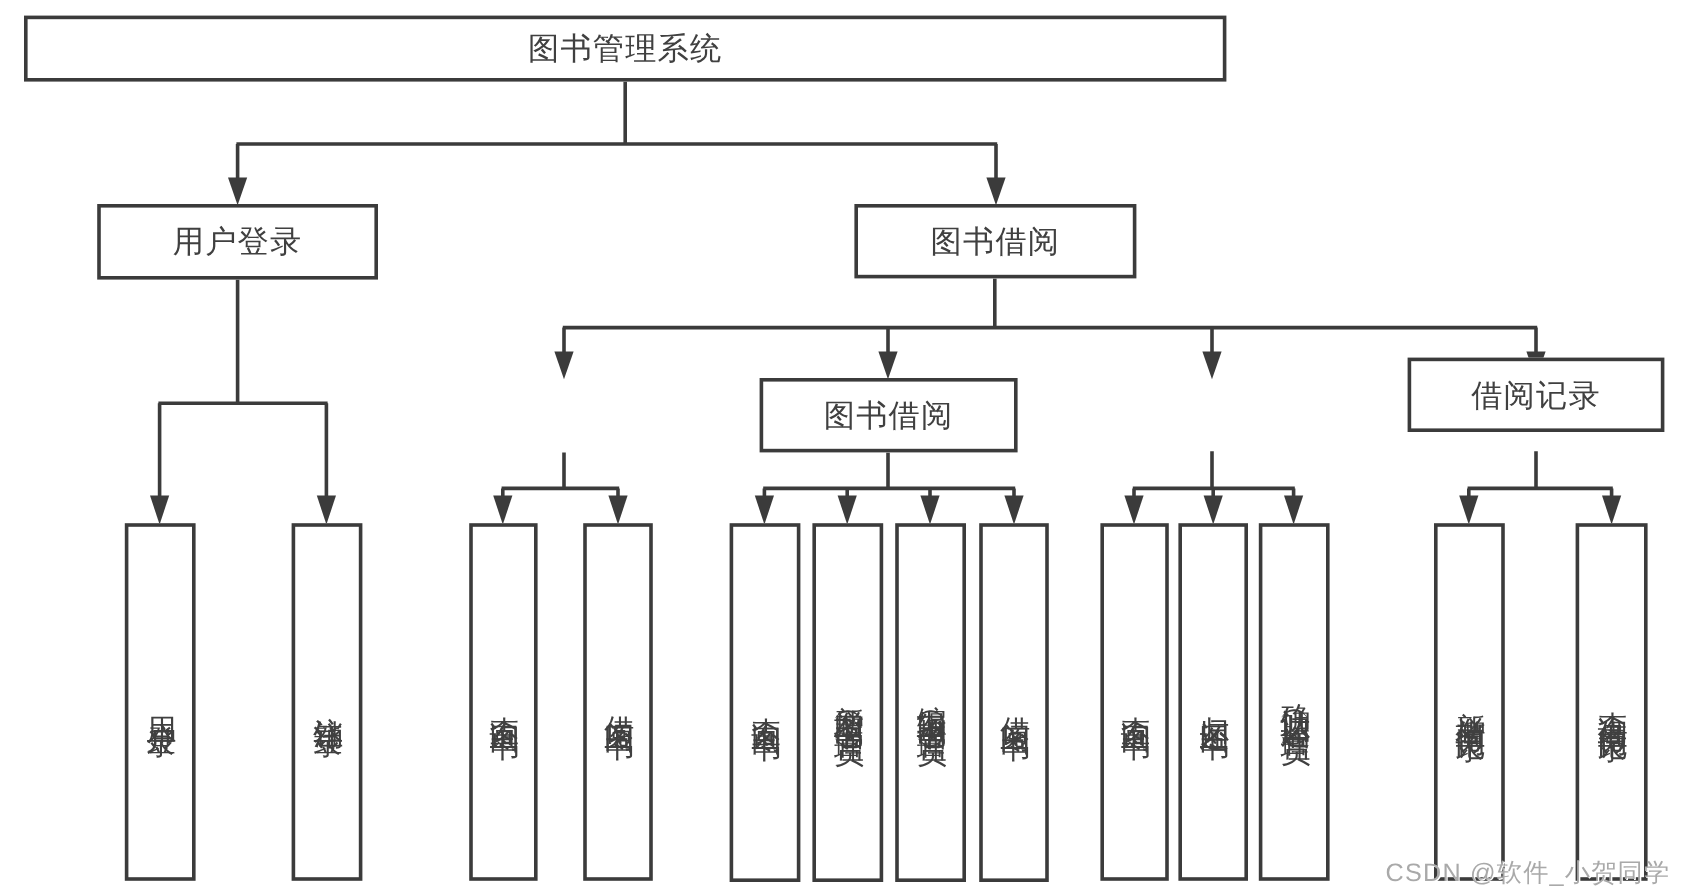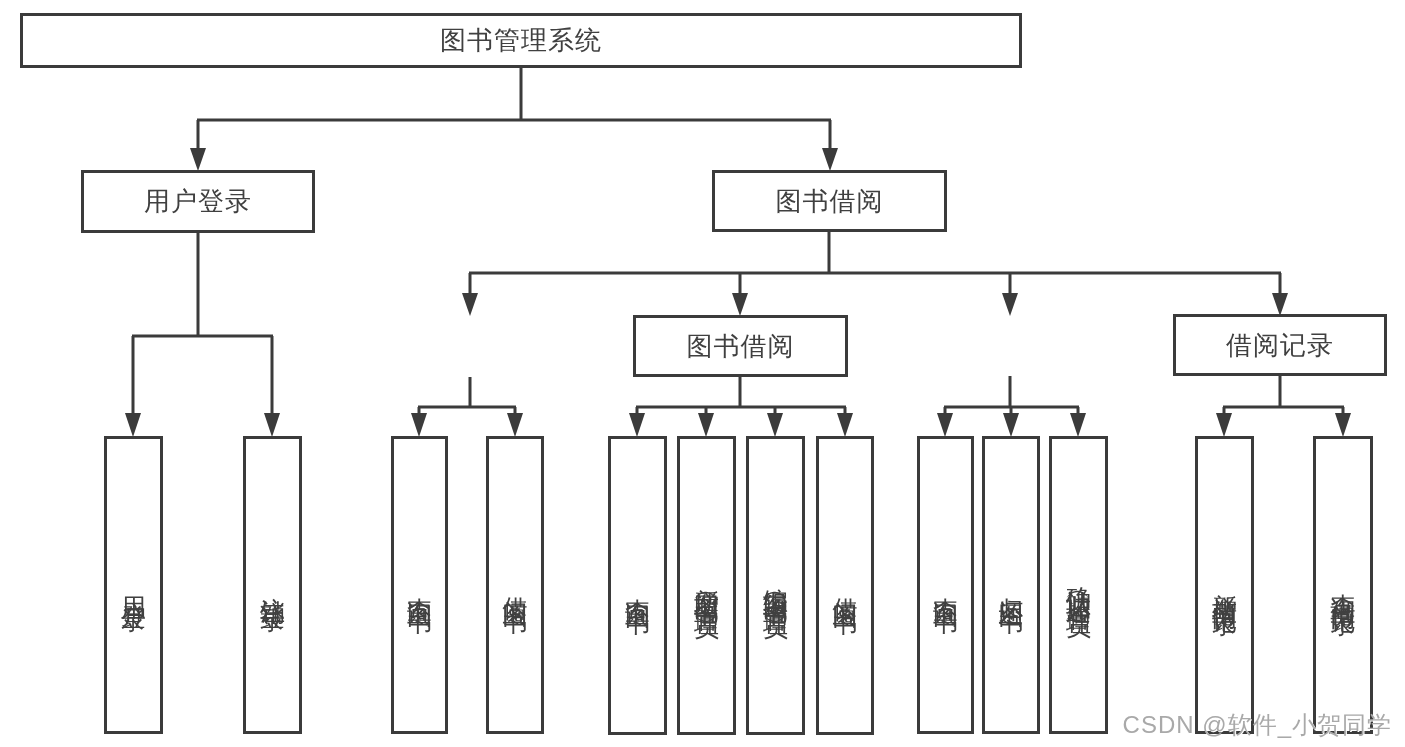--- a/index.html
+++ b/index.html
@@ -49,21 +49,21 @@
   .vtext {
     writing-mode: vertical-rl;
     text-orientation: mixed;
     letter-spacing: 4px;
     line-height: 1;
   }
   .watermark {
     position: absolute;
     right: 13px;
     bottom: 6px;
-    font-size: 24px;
+    font-size: 21px;
     color: #a9a9a9;
     letter-spacing: 1px;
     text-shadow: 1px 1px 0 #ffffff;
   }
 </style>
 </head>
 <body>
 
 <div class="canvas">
 
@@ -113,21 +113,21 @@
       <polygon points="1335,413 1351,413 1343,437"></polygon>
     </g>
   </svg>
 
   <div class="box" style="left:20px; top:13px; width:1002px; height:55px;">图书管理系统</div>
 
   <div class="box" style="left:81px; top:170px; width:234px; height:63px;">用户登录</div>
   <div class="box" style="left:712px; top:170px; width:235px; height:62px;">图书借阅</div>
 
   <div class="box" style="left:633px; top:315px; width:215px; height:62px;">图书借阅</div>
-  <div class="box" style="left:1173px; top:314px; width:214px; height:62px;">借阅记录</div>
+  <div class="box" style="left:1173px; top:298px; width:214px; height:62px;">借阅记录</div>
 
   <div class="vbox" style="left:104px; top:436px; width:59px; height:298px;">
     <span class="vtext">用户登录</span>
   </div>
   <div class="vbox" style="left:243px; top:436px; width:59px; height:298px;">
     <span class="vtext">注销登录</span>
   </div>
 
   <div class="vbox" style="left:391px; top:436px; width:57px; height:298px;">
     <span class="vtext">查询图书</span>

